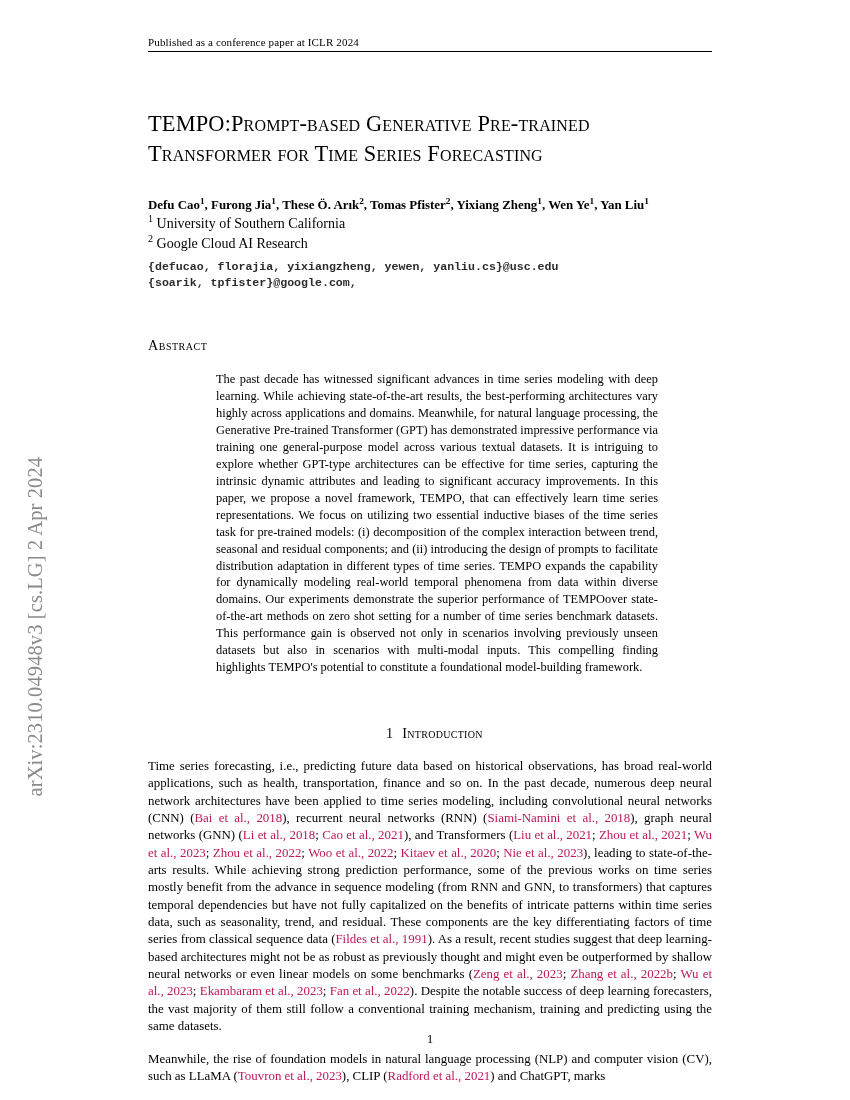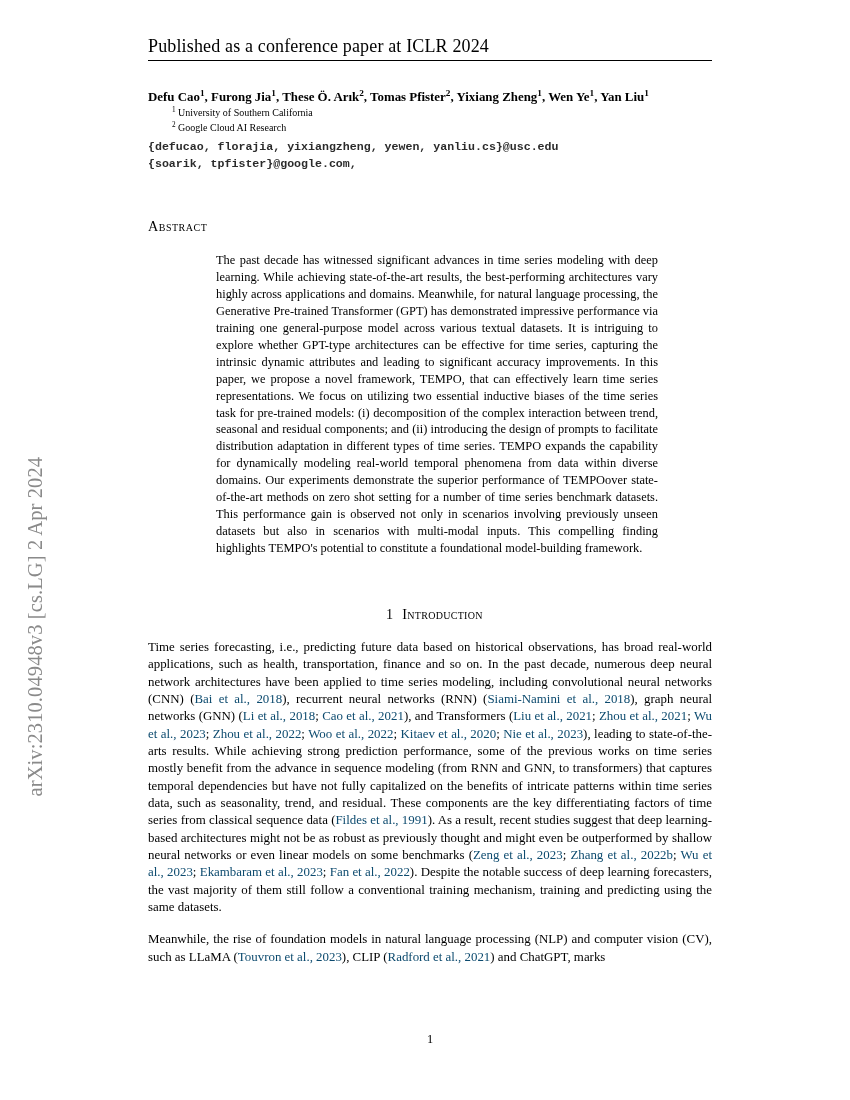--- a/index.html
+++ b/index.html
@@ -44,21 +44,21 @@
     position: absolute;
     left: 148px;
     top: 0;
     width: 564px;
     height: 1100px;
   }
 
   
   .runhead {
     padding-top: 36px;
-    font-size: 18px;
+    font-size: 11px;
     letter-spacing: 0.15px;
   }
   .rule {
     margin-top: 3px;
     border-top: 1.1px solid #000;
     width: 100%;
   }
 
   
   .title {
@@ -72,24 +72,23 @@
   }
 
   
   .authors {
     margin-top: 27px;
     font-size: 12.9px;
     font-weight: bold;
     line-height: 1.42;
   }
   .affil {
-    font-size: 10px;
+    font-size: 14px;
     font-weight: normal;
     line-height: 1.45;
-    margin-left: 24px;
   }
   sup {
     font-size: 0.72em;
     vertical-align: super;
     line-height: 0;
   }
   .emails {
     margin-top: 4px;
     font-family: Liberation Mono, monospace;
     font-size: 11.6px;
@@ -133,21 +132,21 @@
   .para {
     margin-top: 16px;
     font-size: 12.9px;
     line-height: 1.345;
     text-align: justify;
     text-justify: inter-word;
   }
   .para.tight { margin-top: 15px; }
 
   .cite {
-    color: #0c4a6e;
+    color: #be185d;
     text-decoration: none;
   }
 
   .pagenum {
     position: absolute;
     left: 0;
     top: 1032px;
     width: 564px;
     text-align: center;
     font-size: 12.4px;
@@ -158,20 +157,24 @@
 
 <div class="arxiv-stamp">
   <div class="vtext">arXiv:2310.04948v3  [cs.LG]  2 Apr 2024</div>
 </div>
 
 <div class="page">
 
   <div class="runhead">Published as a conference paper at ICLR 2024</div>
   <div class="rule"></div>
 
+  <div class="title">
+    <span>TEMPO:</span><span class="sc">Prompt-based Generative Pre-trained</span><br>
+    <span class="sc">Transformer for Time Series Forecasting</span>
+  </div>
 
   <div class="authors">
     <span><span>Defu Cao</span><sup>1</sup>, <span>Furong Jia</span><sup>1</sup>, <span>These Ö. Arık</span><sup>2</sup>, <span>Tomas Pfister</span><sup>2</sup>, <span>Yixiang Zheng</span><sup>1</sup>, <span>Wen Ye</span><sup>1</sup>, <span>Yan Liu</span><sup>1</sup></span>
     <div class="affil">
       <sup>1</sup>
       <span>University of Southern California</span><br>
       <sup>2</sup>
       <span>Google Cloud AI Research</span>
     </div>
     <div class="emails">

